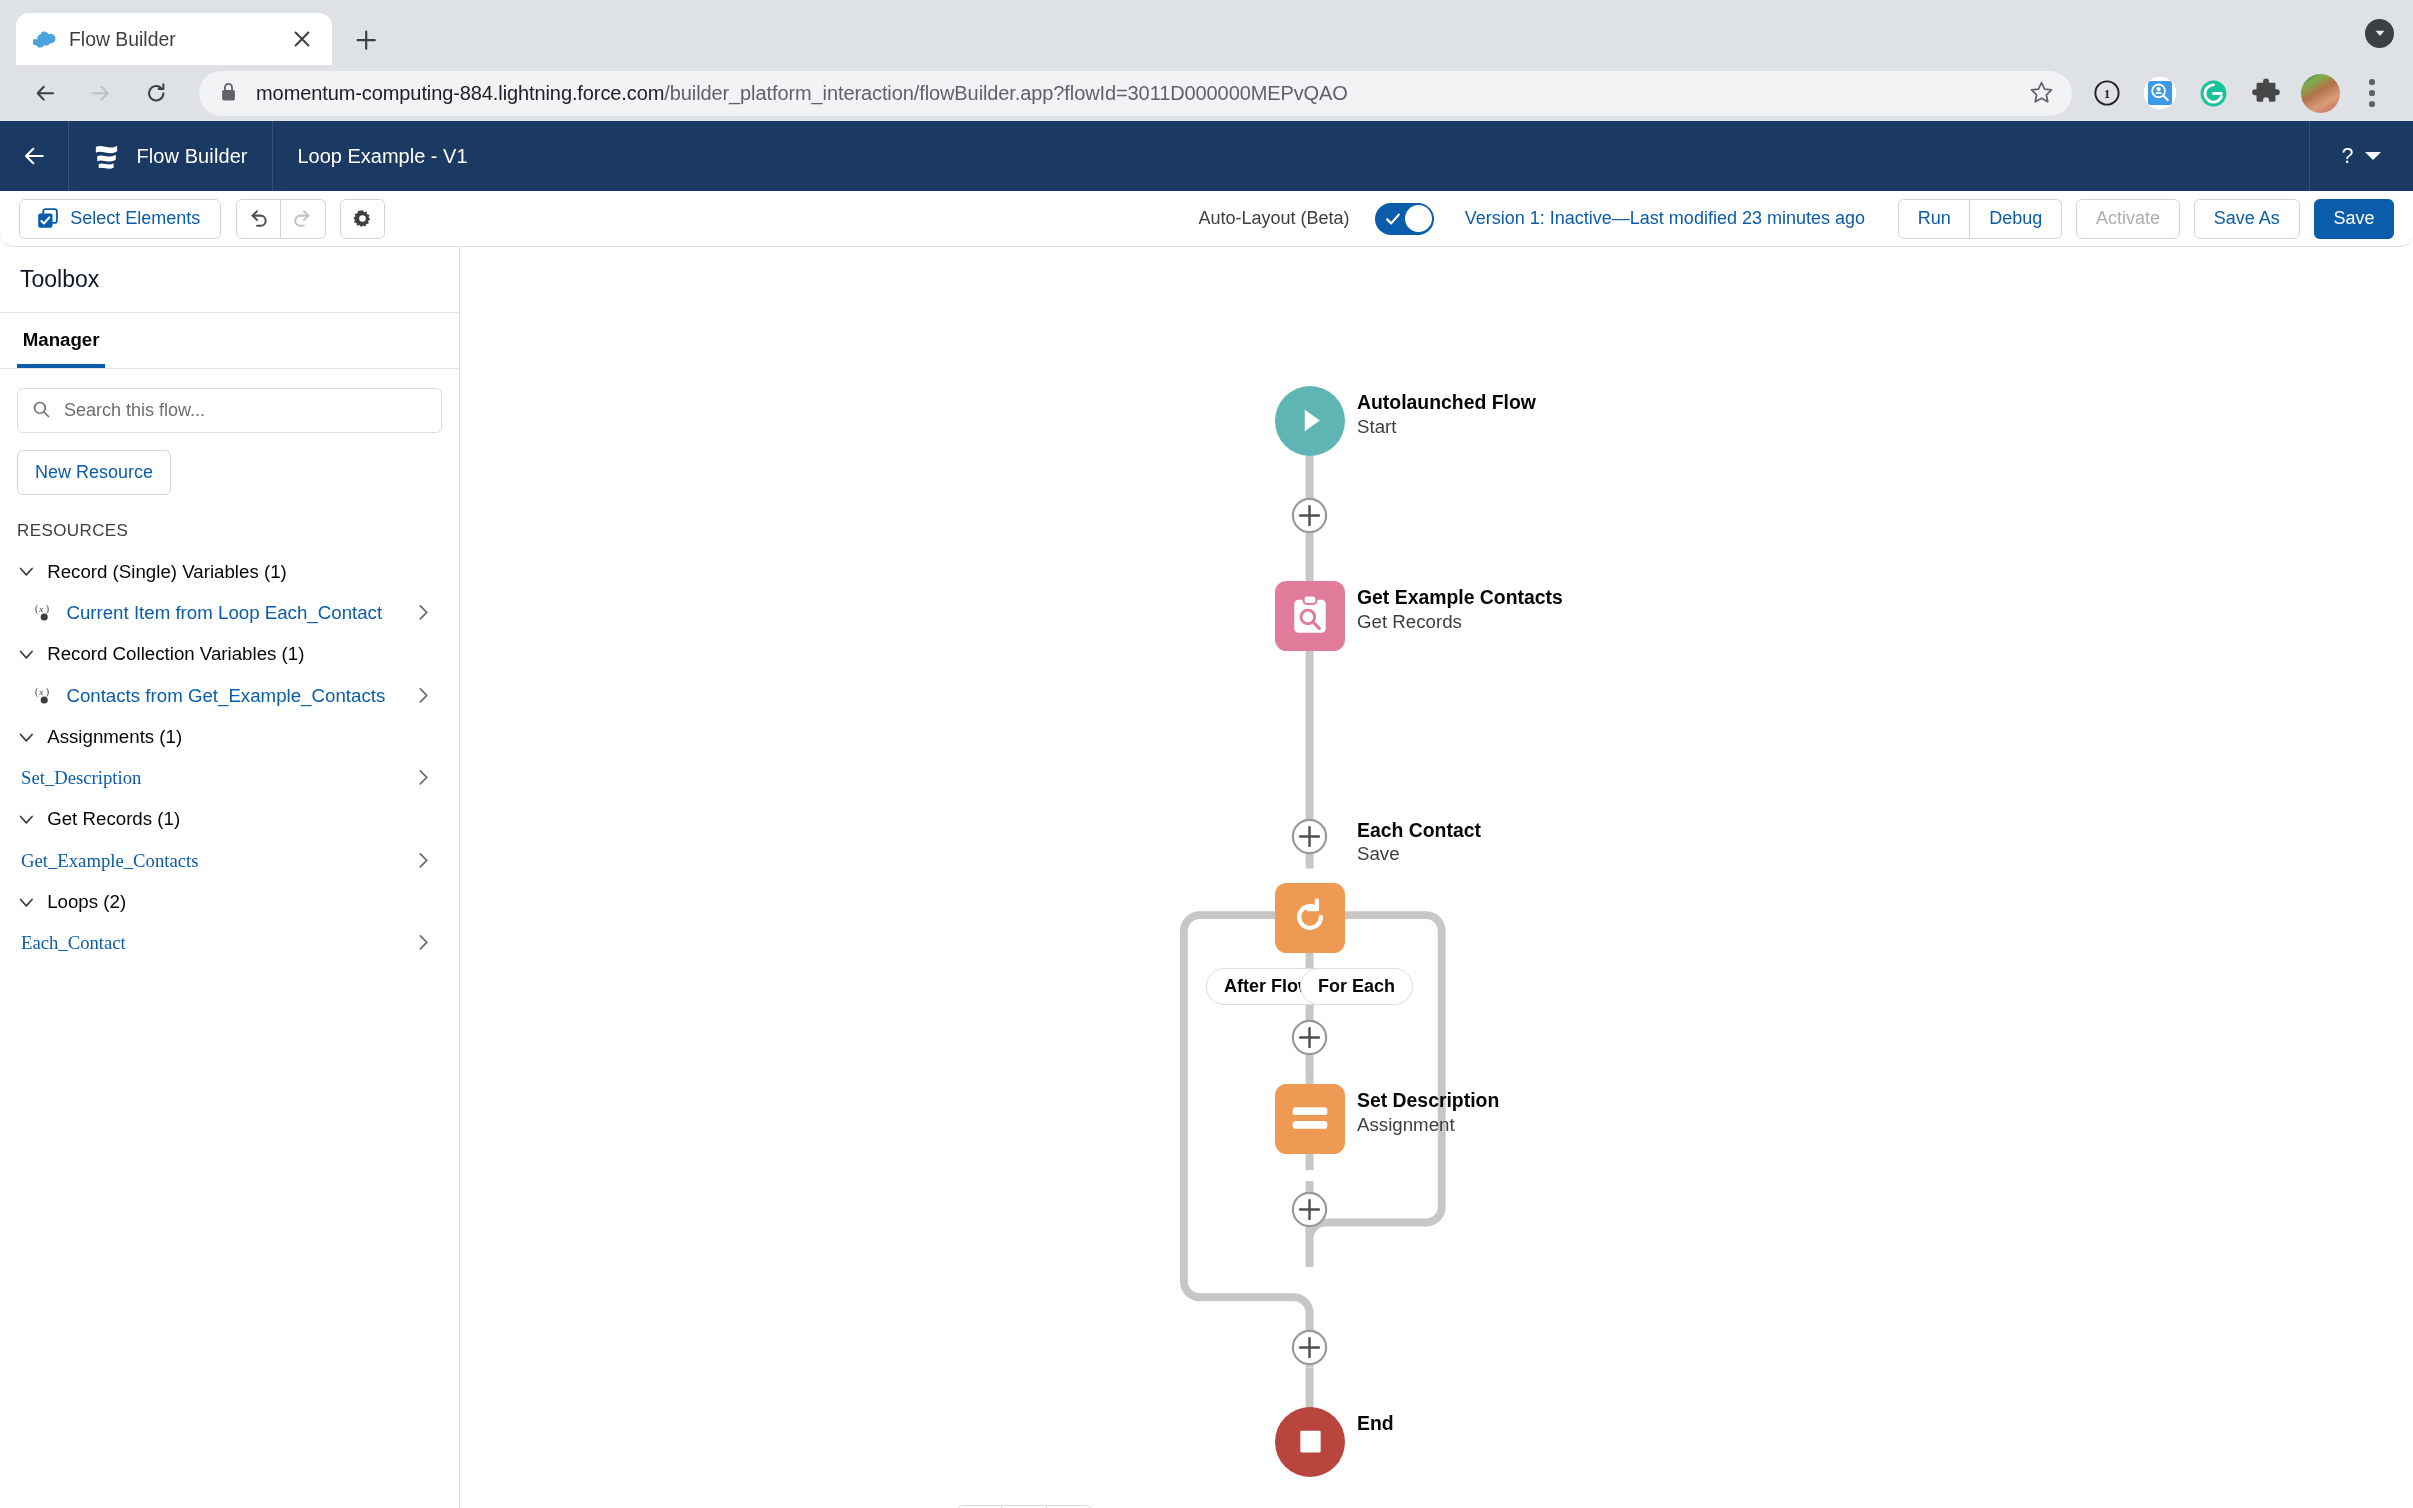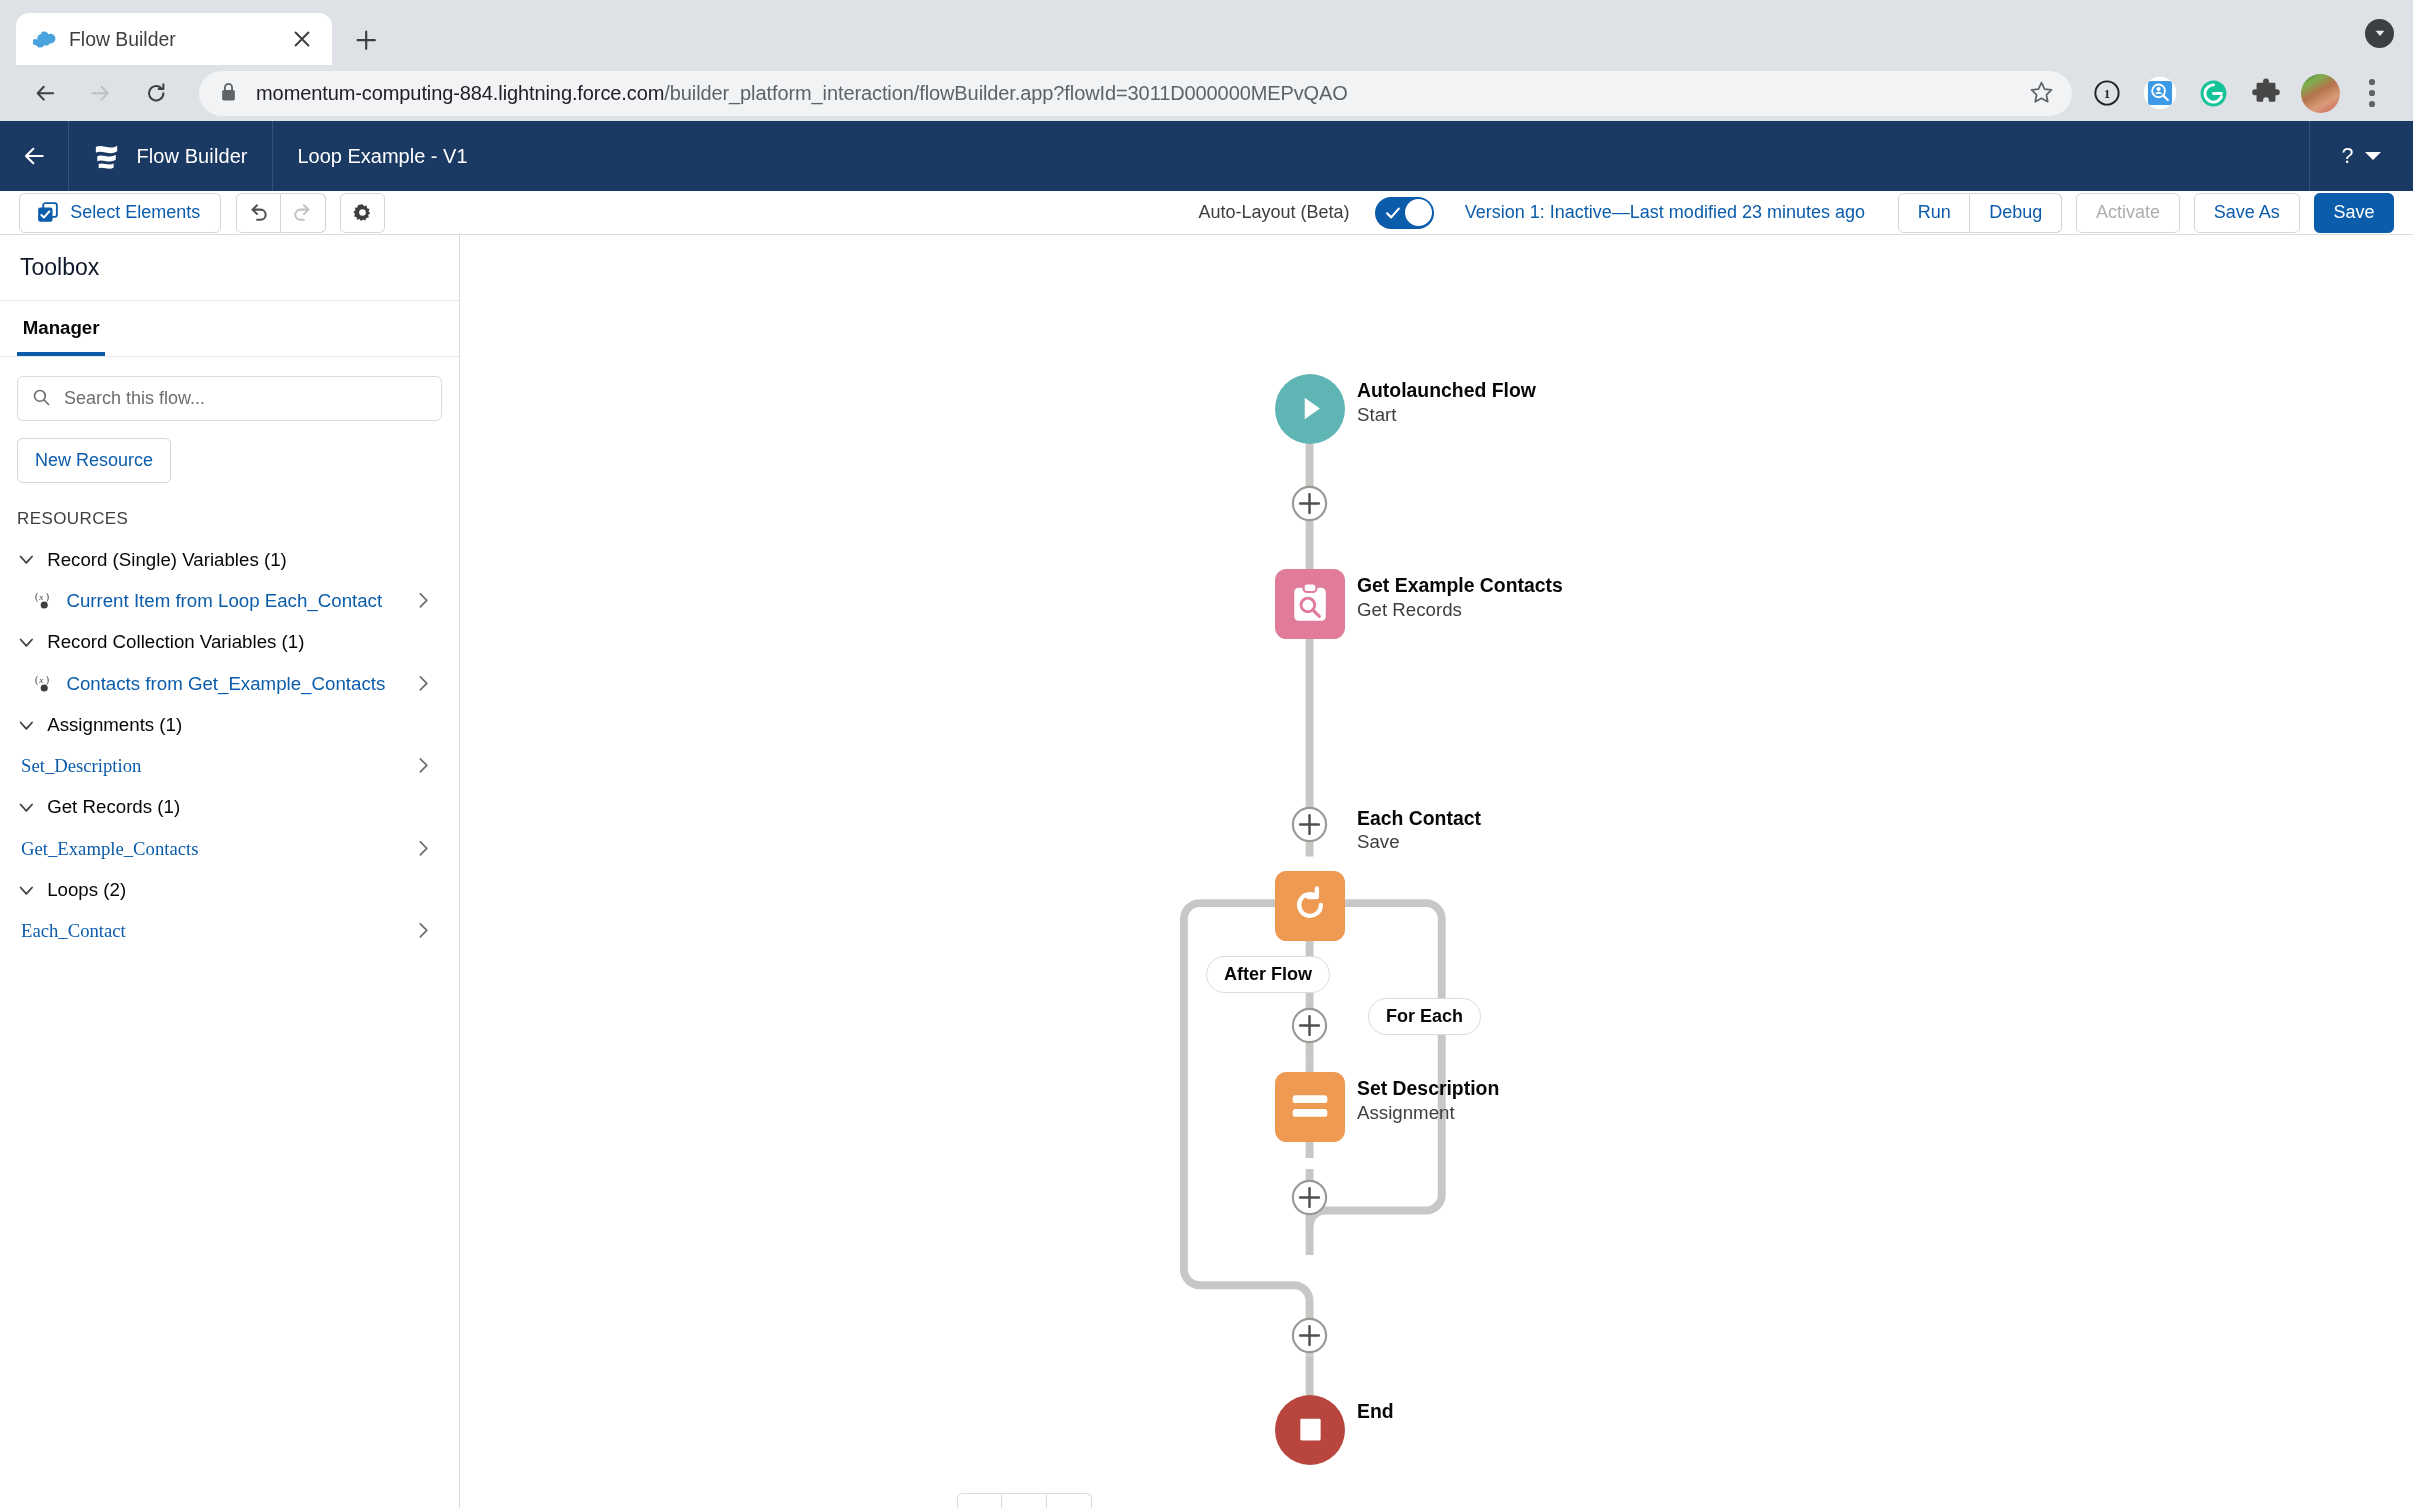--- a/index.html
+++ b/index.html
@@ -65,22 +65,22 @@
   .hdr-flowname { display:flex; align-items:center; padding: 0 24.4px; font-size: 20px; }
   .hdr-spacer { flex: 1 1 auto; }
   .hdr-help {
     display:flex; align-items:center; gap: 11.5px; padding: 0 32px; border-left: 1.4px solid #35527a;
     font-size: 21.5px;
   }
   .hdr-help .caret { width:0;height:0;border-left:8px solid transparent;border-right:8px solid transparent;border-top:8.6px solid #fff; }
 
   
   .toolbar {
-    height: 44px; background: #fff; border-bottom: 1.4px solid #dddbda;
-    display: flex; align-items: center; padding: 0 18.7px; gap: 14.4px;
+    height: 56px; background: #fff; border-bottom: 1.4px solid #dddbda;
+    display: flex; align-items: center; padding: 0 18.7px; gap: 14.4px; border-radius: 13px;
   }
   .btn {
     height: 40px; border: 1.4px solid #d4d4d4; border-radius: 5.7px; background: #fff;
     display: inline-flex; align-items: center; justify-content: center;
     padding: 0 18.7px; font-size: 18px; color: #0b5cab; white-space: nowrap; cursor: pointer;
     font-family: "Liberation Sans", sans-serif;
   }
   .btn-select { gap: 11.5px; padding: 0 20px 0 16px; }
   .sel-icon { width: 23px; height: 23px; }
   .sel-icon svg { display:block; }
@@ -592,21 +592,21 @@
             </svg>
           </span>
         </div>
         <div class="node-label" style="left:82px; top:-65px;">
           <div class="node-title">Each Contact</div>
           <div class="node-sub">Save</div>
         </div>
       </div>
 
       <div class="pill" style="left:746px; top:721px;">After Flow</div>
-      <div class="pill" style="left:908px; top:721px;margin-top:42px;">For Each</div>
+      <div class="pill" style="left:840px; top:721px;">For Each</div>
 
       <div class="node" style="left:830px; top:771px;">
         <span>
           <svg width="39" height="39" viewBox="0 0 54 54">
             <circle cx="27" cy="27" r="23" fill="#fff" stroke="#9b9896" stroke-width="3"></circle>
             <path d="M27 14 V40 M14 27 H40" stroke="#514f4d" stroke-width="3.4" stroke-linecap="round"></path>
           </svg>
         </span>
       </div>
 

